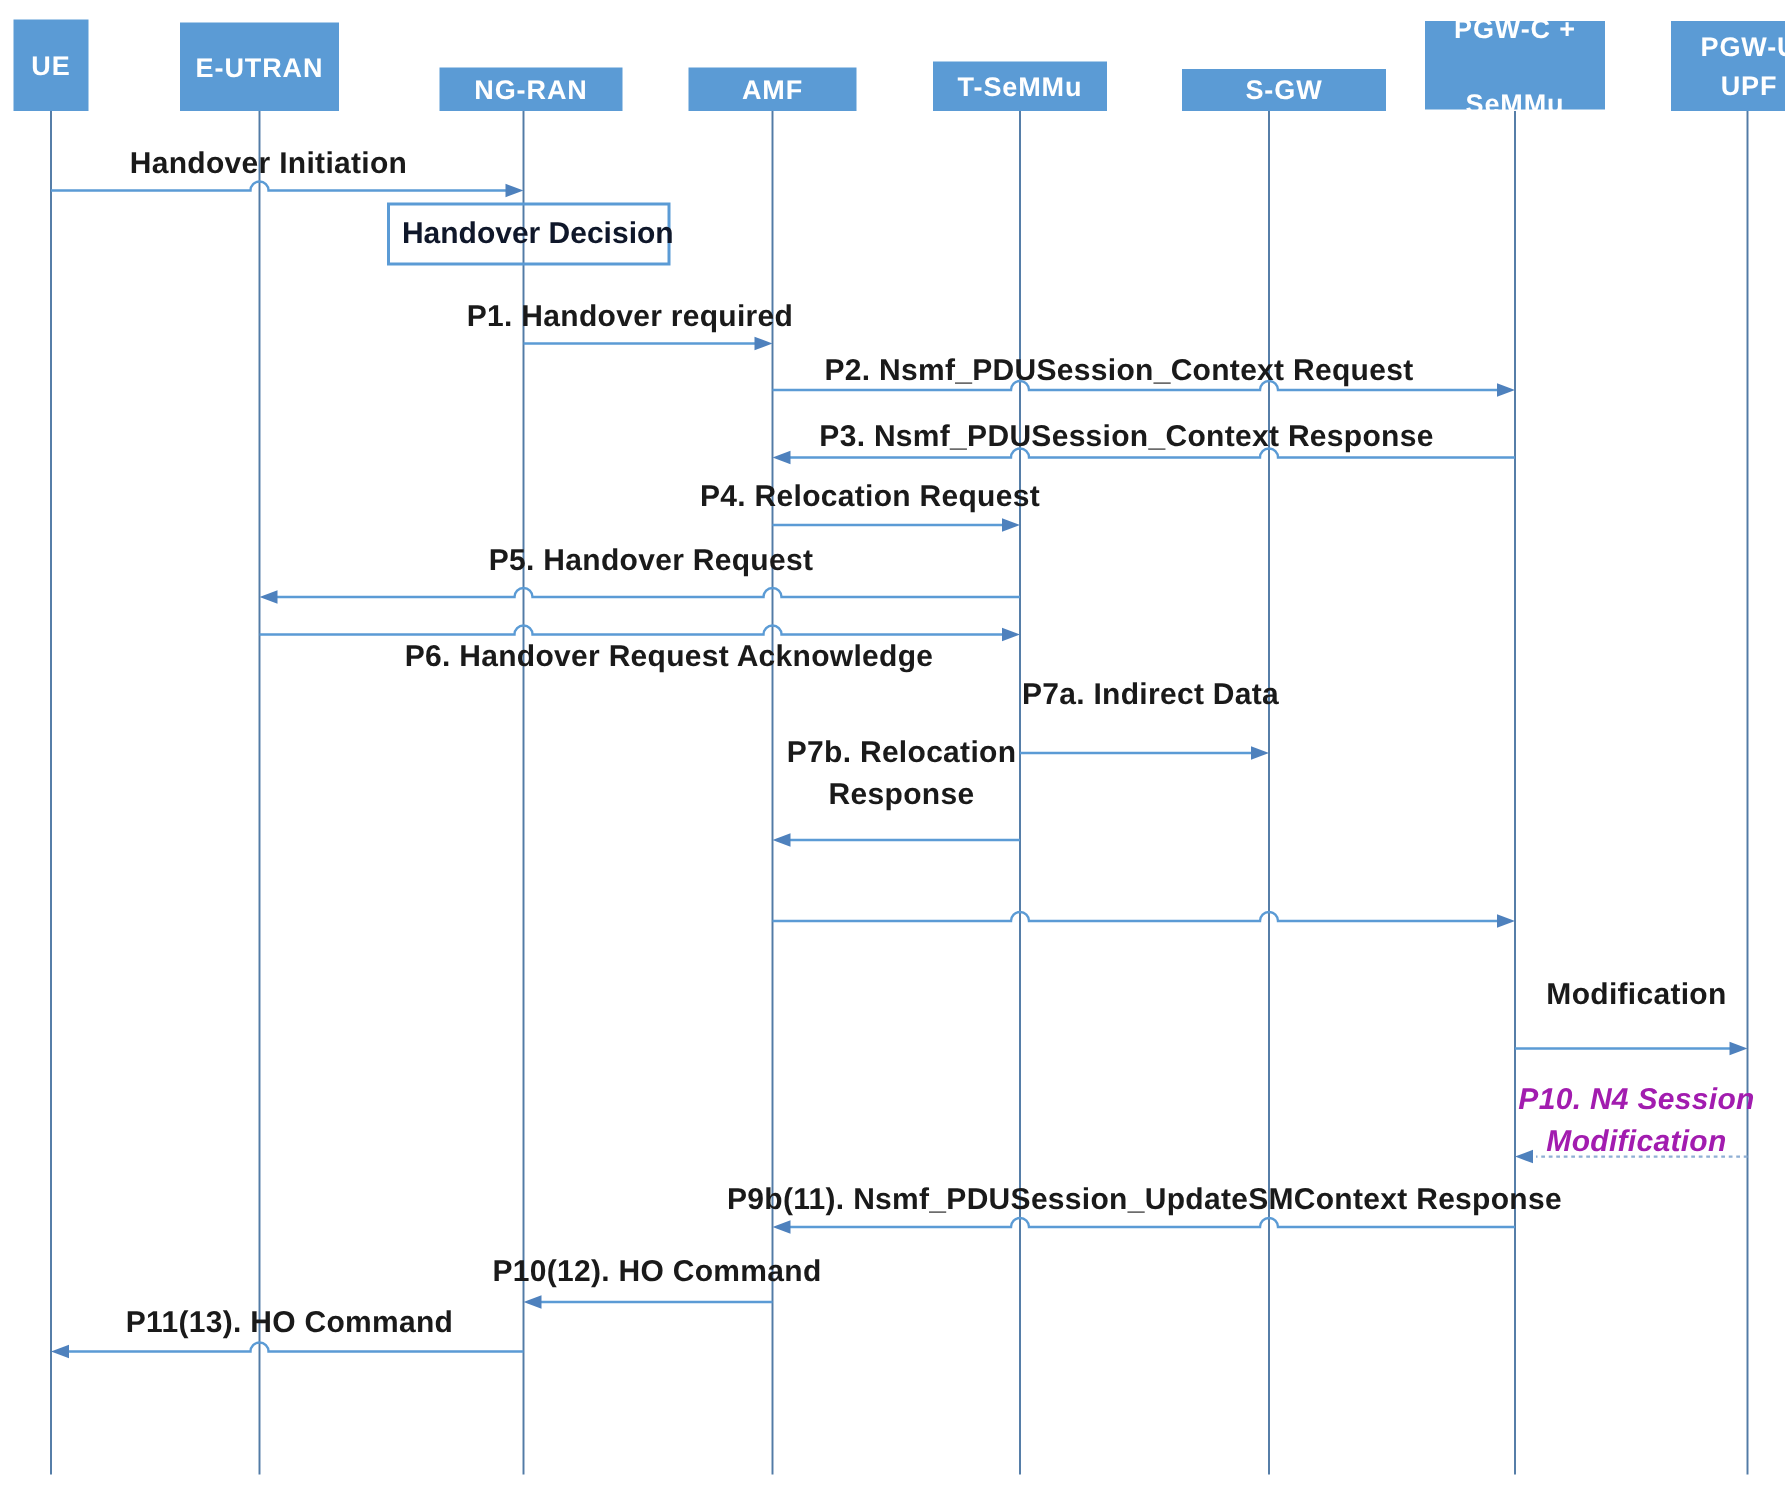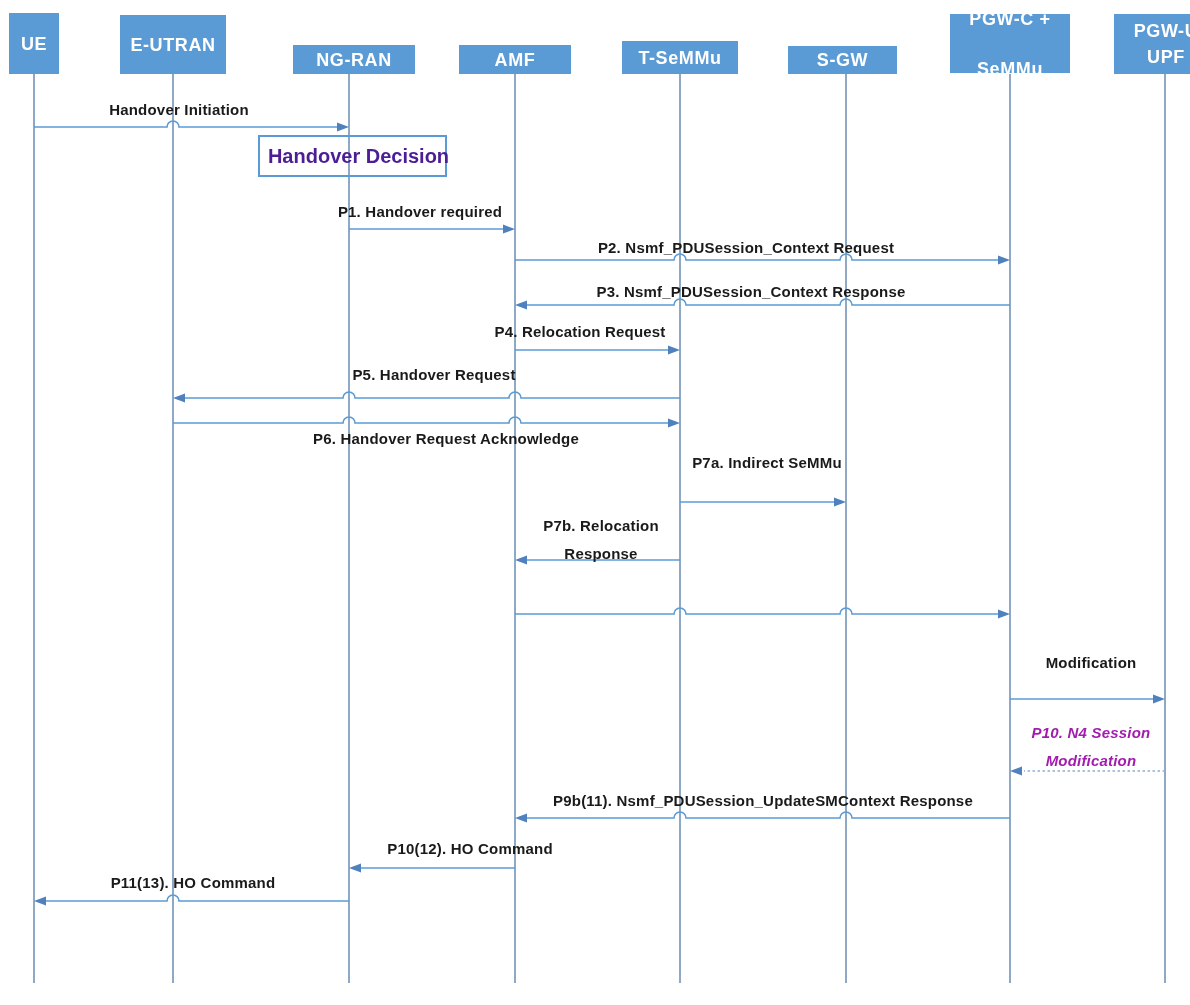--- a/index.html
+++ b/index.html
@@ -7,28 +7,28 @@
     position:relative;width:1190px;height:1005px;background:#ffffff;overflow:hidden;
     font-family:"Liberation Sans","DejaVu Sans",sans-serif;
   }
   #lines-layer{position:absolute;left:0;top:0;width:1190px;height:1005px;}
   .actor{
     position:absolute;background:#5B9BD5;color:#ffffff;font-weight:bold;font-size:18px;
     letter-spacing:0.6px;display:flex;flex-direction:column;align-items:center;justify-content:center;
     text-align:center;line-height:26px;
   }
   .msg{
-    position:absolute;transform:translateX(-50%);font-weight:bold;font-size:15px;color:#1a1a1a;
+    position:absolute;transform:translateX(-50%);font-weight:bold;font-size:20px;color:#1a1a1a;
     white-space:nowrap;text-align:center;line-height:21px;letter-spacing:0.2px;
   }
   .msg.two{line-height:28px;}
   .msg.muted{color:#a21caf;font-style:italic;}
   .decision{
     position:absolute;left:258px;top:135px;width:189px;height:42px;border:2px solid #5B9BD5;
-    display:flex;align-items:center;justify-content:center;font-weight:bold;font-size:20px;color:#4c1d95;
+    display:flex;align-items:center;justify-content:center;font-weight:bold;font-size:20px;color:#0f172a;
     box-sizing:border-box;white-space:nowrap;background:transparent;padding-left:12px;
   }
 </style>
 </head>
 <body>
 
 <div id="canvas">
 
   <svg id="lines-layer" width="1190" height="1005" viewBox="0 0 1190 1005" xmlns="http://www.w3.org/2000/svg">
     <g stroke="#527BA6" stroke-width="1.3" fill="none">
@@ -114,21 +114,21 @@
   </div>
   <div class="actor" style="left:293px;top:45px;width:122px;height:29px;">
     <span>NG-RAN</span>
   </div>
   <div class="actor" style="left:459px;top:45px;width:112px;height:29px;">
     <span>AMF</span>
   </div>
   <div class="actor" style="left:622px;top:41px;width:116px;height:33px;">
     <span>T-SeMMu</span>
   </div>
-  <div class="actor" style="left:788px;top:46px;width:109px;height:28px;">
+  <div class="actor" style="left:788px;top:46px;width:136px;height:28px;">
     <span>S-GW</span>
   </div>
   <div class="actor" style="left:950px;top:14px;width:120px;height:59px;gap:24px;">
     <span>PGW-C +</span>
     <span>SeMMu</span>
   </div>
   <div class="actor" style="left:1114px;top:14px;width:104px;height:60px;">
     <span>PGW-U</span>
     <span>UPF</span>
   </div>
@@ -138,30 +138,30 @@
   </div>
 
   <div class="msg" style="left:179px;top:99px;">Handover Initiation</div>
   <div class="msg" style="left:420px;top:201px;">P1. Handover required</div>
   <div class="msg" style="left:746px;top:237px;">P2. Nsmf_PDUSession_Context Request</div>
   <div class="msg" style="left:751px;top:281px;">P3. Nsmf_PDUSession_Context Response</div>
   <div class="msg" style="left:580px;top:321px;">P4. Relocation Request</div>
   <div class="msg" style="left:434px;top:364px;">P5. Handover Request</div>
   <div class="msg" style="left:446px;top:428px;">P6. Handover Request Acknowledge</div>
   <div class="msg two" style="left:767px;top:449px;">
-    <div>P7a. Indirect SeMMu</div>
+    <div>P7a. Indirect Data</div>
   </div>
-  <div class="msg two" style="left:601px;top:512px;">
+  <div class="msg two" style="left:601px;top:488px;">
     <div>P7b. Relocation</div>
     <div>Response</div>
   </div>
   <div class="msg two" style="left:1091px;top:649px;">
     <div>Modification</div>
   </div>
   <div class="msg two muted" style="left:1091px;top:719px;">
     <div>P10. N4 Session</div>
     <div>Modification</div>
   </div>
   <div class="msg" style="left:763px;top:790px;">P9b(11). Nsmf_PDUSession_UpdateSMContext Response</div>
-  <div class="msg" style="left:438px;top:838px;margin-left:32px;">P10(12). HO Command</div>
+  <div class="msg" style="left:438px;top:838px;">P10(12). HO Command</div>
   <div class="msg" style="left:193px;top:872px;">P11(13). HO Command</div>
 
 </div>
 
 </body></html>

